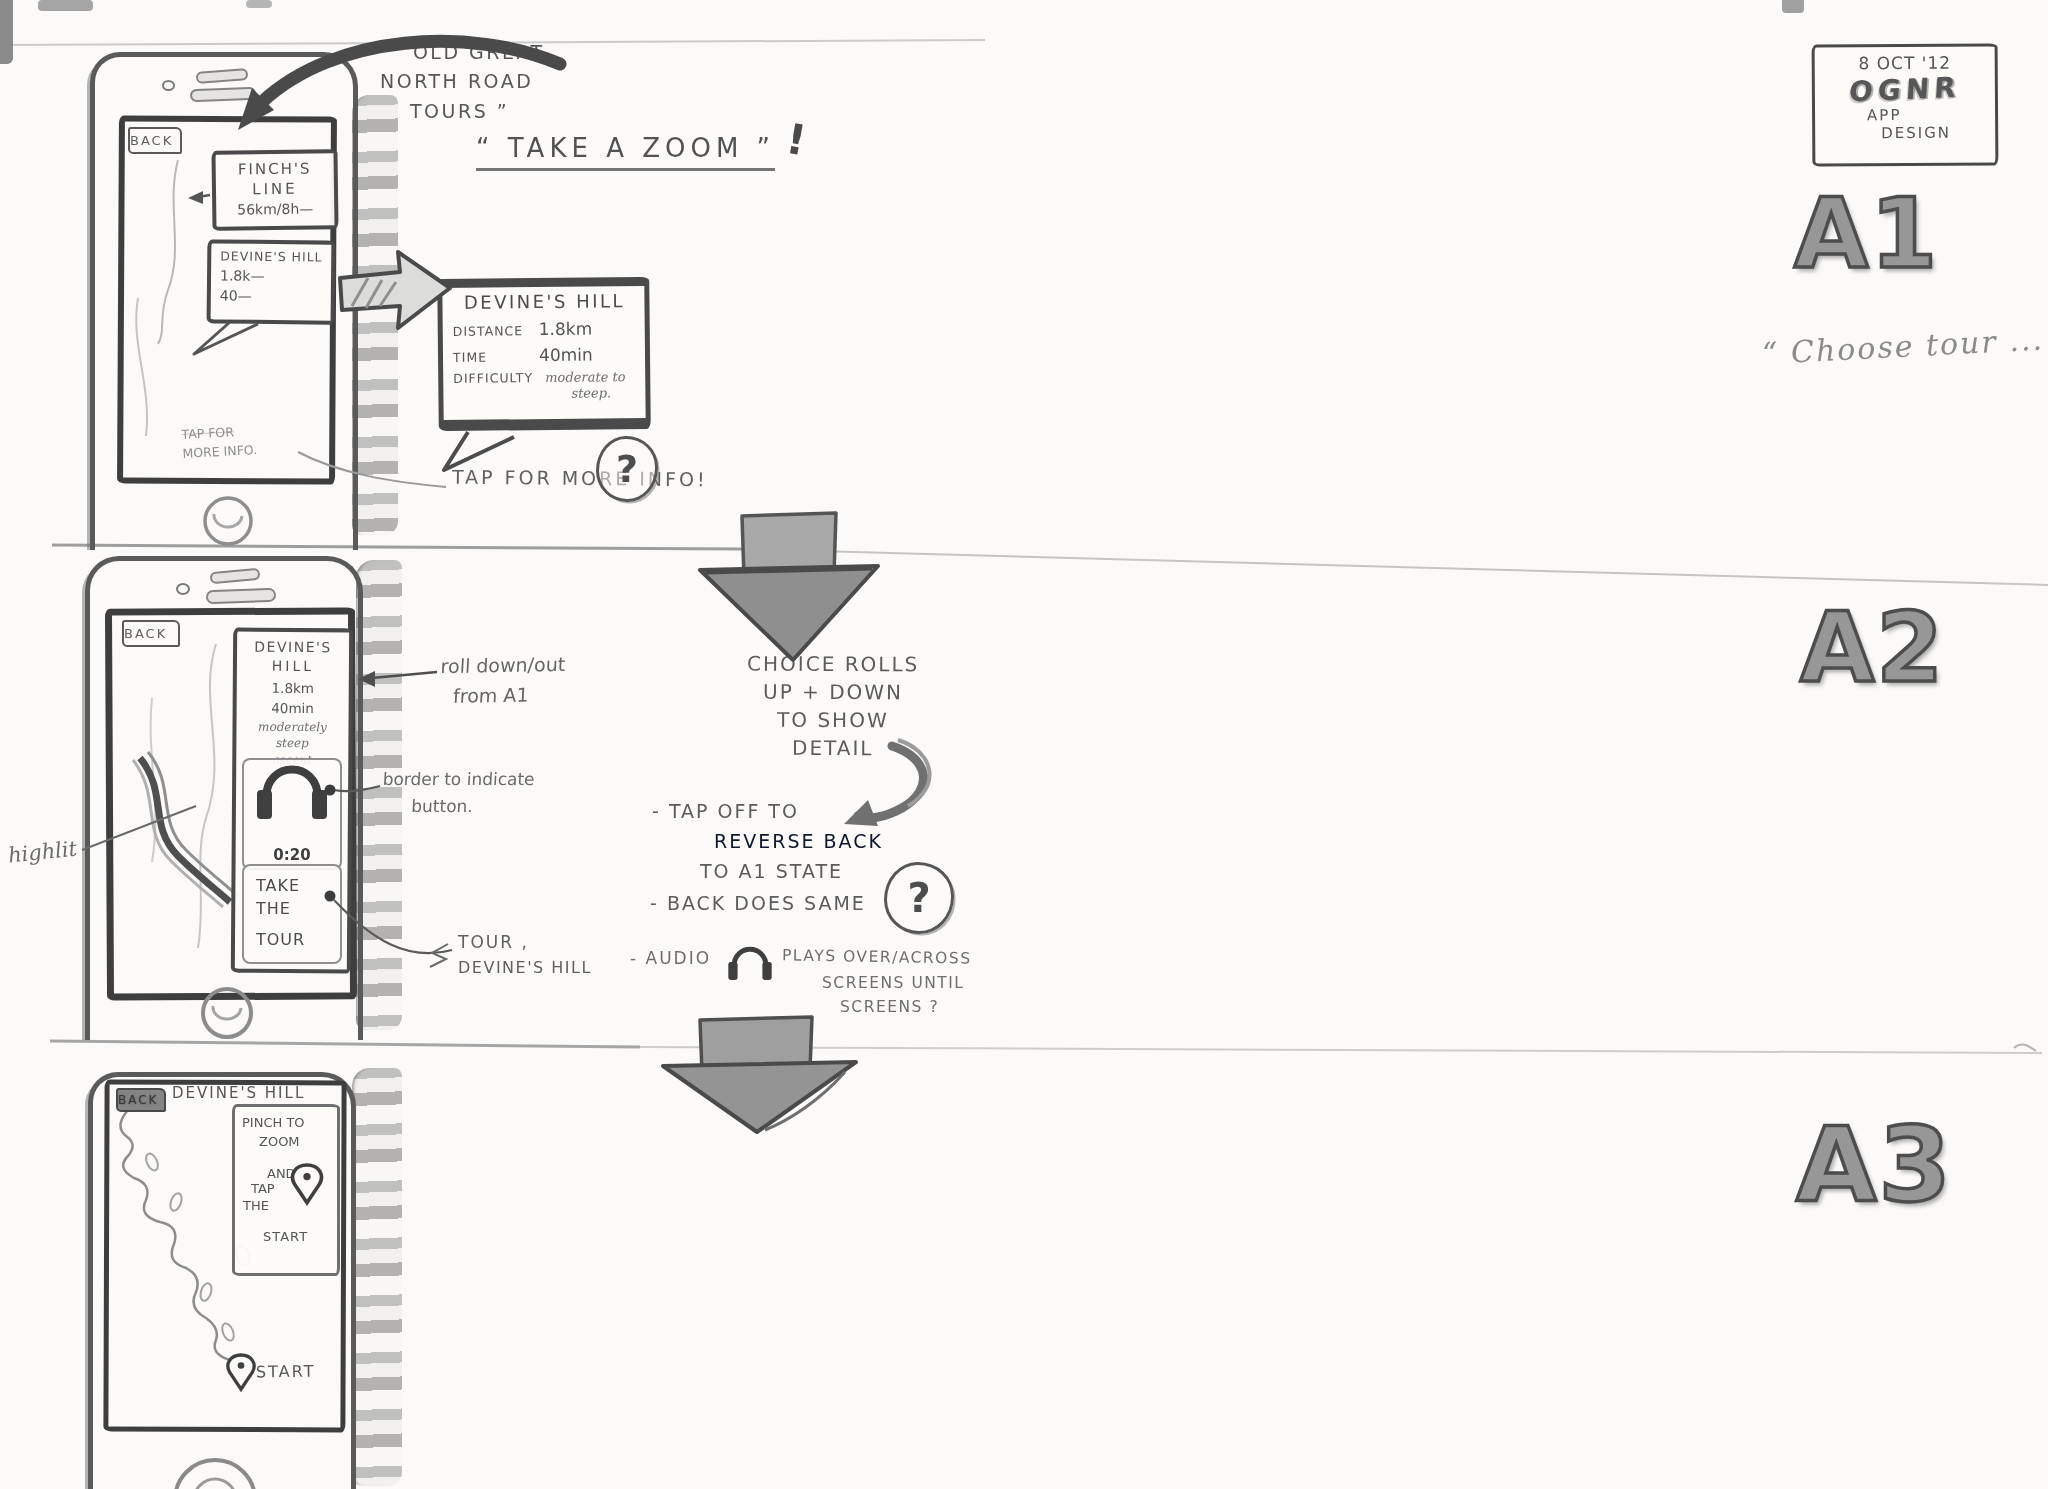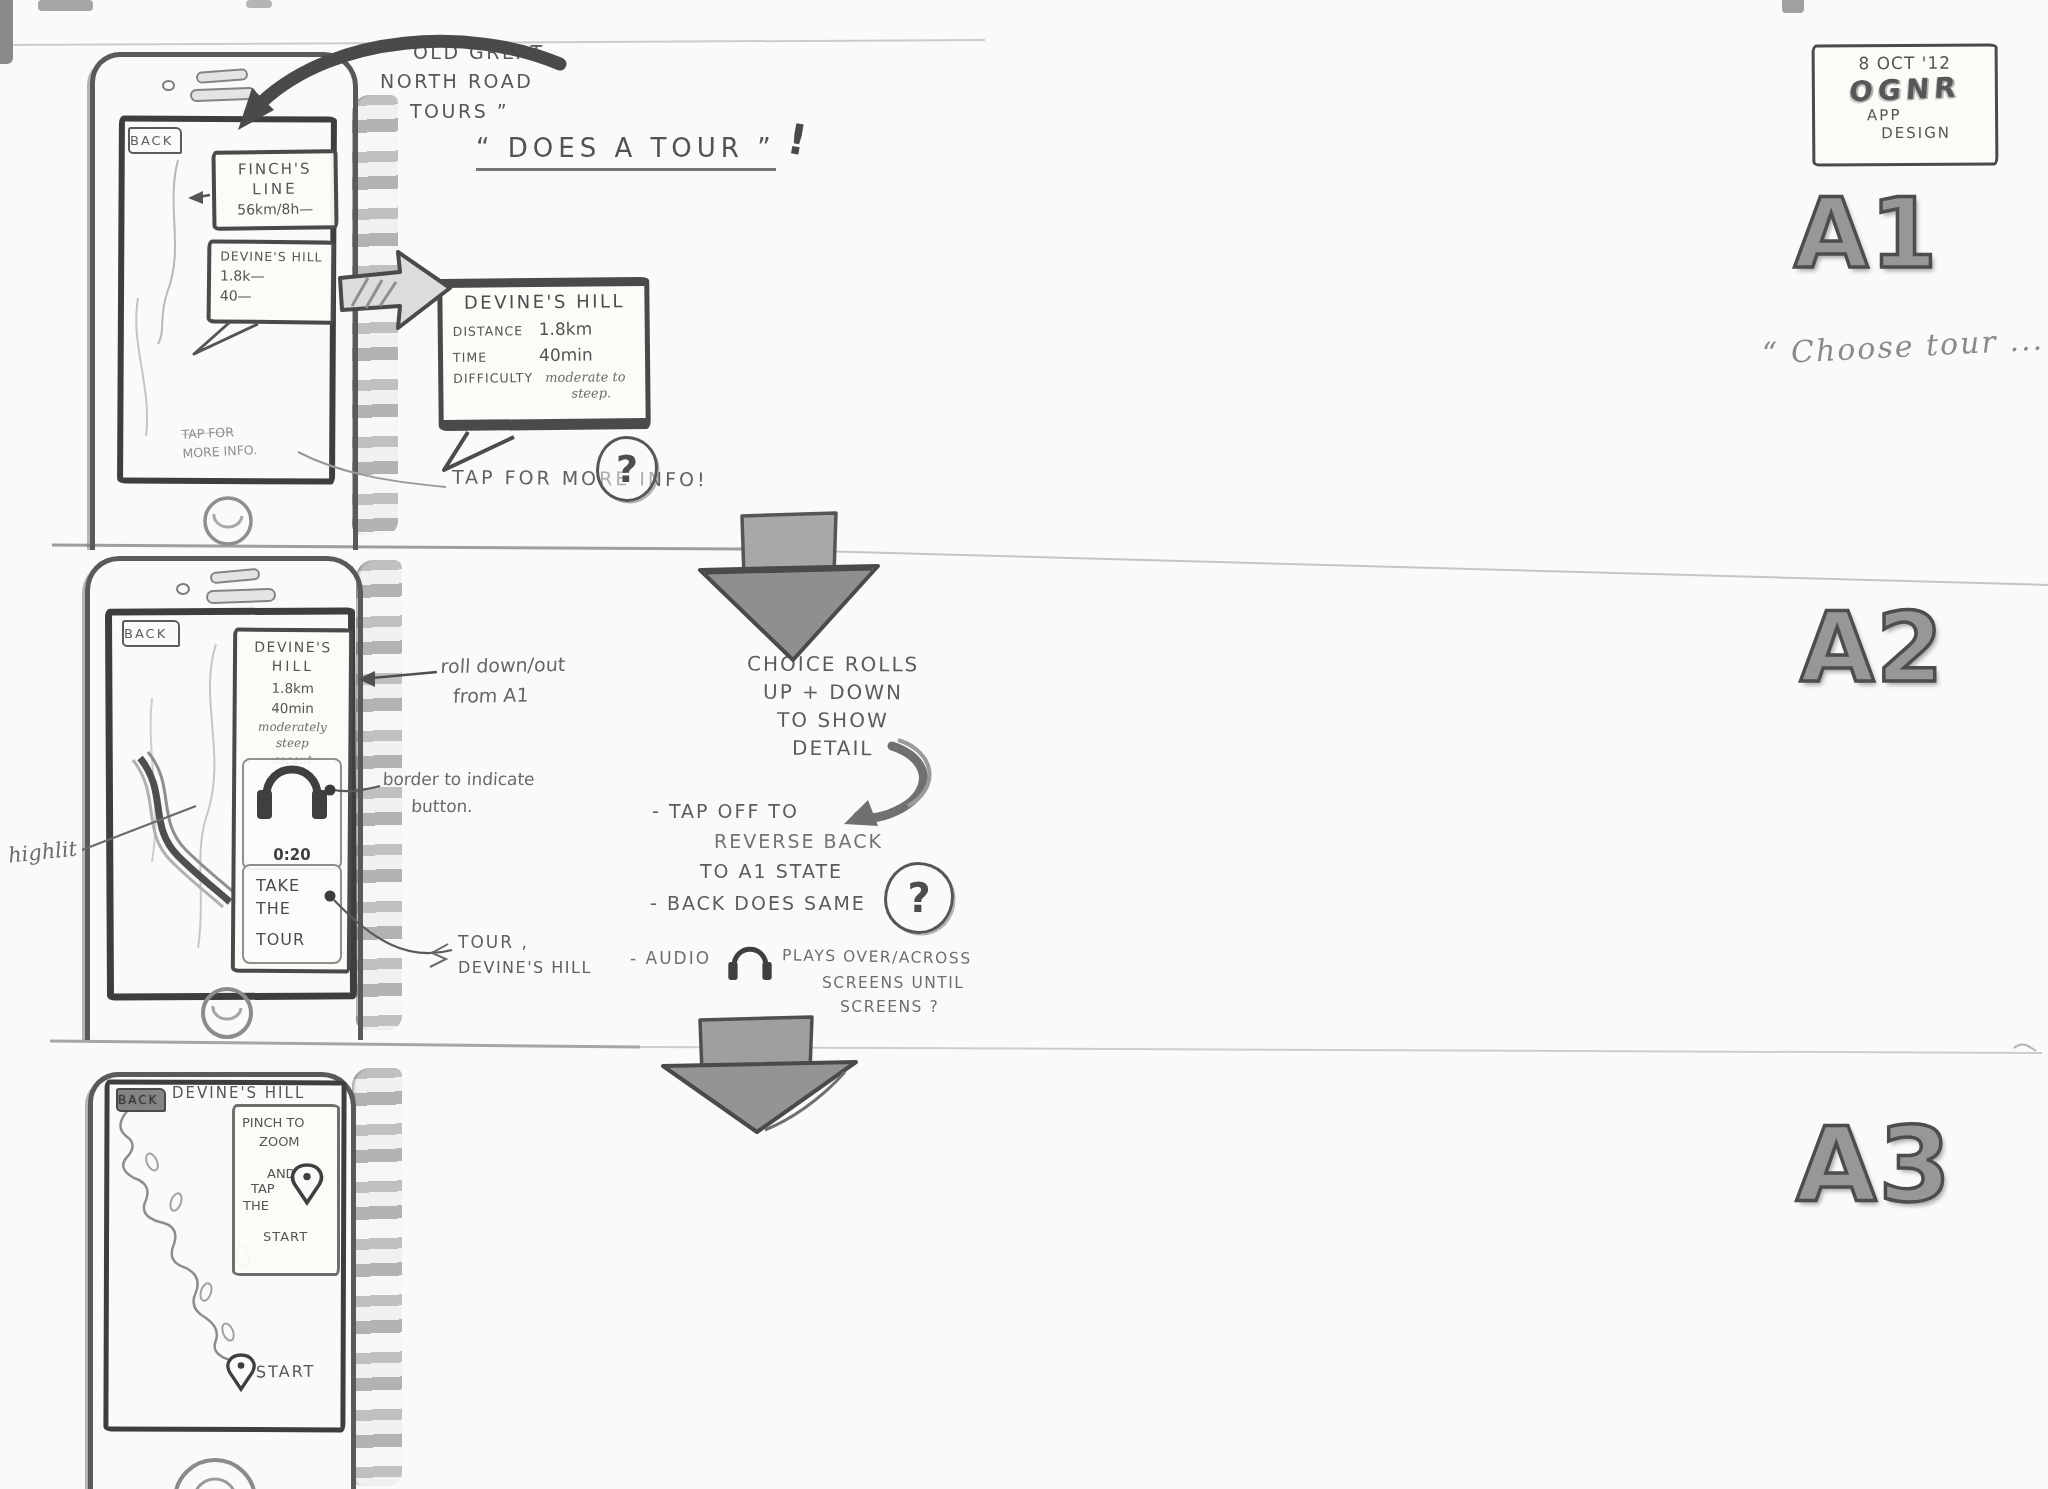--- a/index.html
+++ b/index.html
@@ -133,21 +133,21 @@
     </div>
   </div>
 
   <div class="t" style="left:370px;top:38px;font-size:19px;letter-spacing:2.5px;line-height:1.55;color:#575757">
     <div style="padding-left:22px">“ OLD GREAT</div>
     <div style="padding-left:10px">NORTH ROAD</div>
     <div style="padding-left:40px">TOURS ”</div>
   </div>
 
   <div class="t" style="left:476px;top:118px">
-    <span style="display:inline-block;font-size:26px;letter-spacing:5px;border-bottom:3px solid #757575;padding-bottom:5px;color:#525252">“ DOES A TOUR ”</span>
+    <span style="display:inline-block;font-size:26px;letter-spacing:5px;border-bottom:3px solid #757575;padding-bottom:5px;color:#525252">“ TAKE A ZOOM ”</span>
     <span style="display:inline-block;font-size:42px;font-weight:bold;color:#4a4a4a;transform:rotate(10deg) translate(6px,-4px)">!</span>
   </div>
 
   <div class="t" style="left:452px;top:467px;font-size:19px;letter-spacing:3px;transform:rotate(.6deg);color:#606060">TAP FOR MORE INFO!</div>
   <div class="qcircle" style="left:596px;top:436px;width:62px;height:66px;font-size:38px">
     <span>?</span>
   </div>
 
   <div class="box" style="left:1812px;top:44px;width:186px;height:122px;border-width:3.5px;transform:rotate(-.4deg);padding-top:6px;background:rgba(251,250,247,.85)">
     <div style="text-align:center;font-size:17px;letter-spacing:1px">8 OCT '12</div>
@@ -206,21 +206,21 @@
   </div>
 
   <div class="t" style="left:698px;top:650px;width:270px;text-align:center;font-size:20px;letter-spacing:2px;line-height:1.4;color:#5c5c5c;transform:rotate(.3deg)">
     <div>CHOICE ROLLS</div>
     <div>UP + DOWN</div>
     <div>TO SHOW</div>
     <div>DETAIL</div>
   </div>
 
   <div class="t" style="left:652px;top:800px;font-size:19px;letter-spacing:2px;color:#5c5c5c">- TAP OFF TO</div>
-  <div class="t" style="left:714px;top:830px;font-size:19px;letter-spacing:2px;color:#737373">REVERSE BACK</div>
+  <div class="t" style="left:714px;top:830px;font-size:19px;letter-spacing:2px;color:#0f172a">REVERSE BACK</div>
   <div class="t" style="left:700px;top:860px;font-size:19px;letter-spacing:2px;color:#5c5c5c">TO A1 STATE</div>
 
   <div class="t" style="left:650px;top:892px;font-size:19px;letter-spacing:2px;color:#5c5c5c">- BACK DOES SAME</div>
   <div class="qcircle" style="left:884px;top:862px;width:70px;height:72px;font-size:40px">
     <span>?</span>
   </div>
 
   <div class="t" style="left:630px;top:948px;font-size:17px;letter-spacing:2px;color:#6e6e6e">- AUDIO</div>
   <div class="t" style="left:782px;top:948px;font-size:15.5px;letter-spacing:1.5px;color:#6e6e6e;transform:rotate(1deg)">PLAYS OVER/ACROSS</div>
   <div class="t" style="left:822px;top:974px;font-size:15.5px;letter-spacing:1.5px;color:#6e6e6e">SCREENS UNTIL</div>

